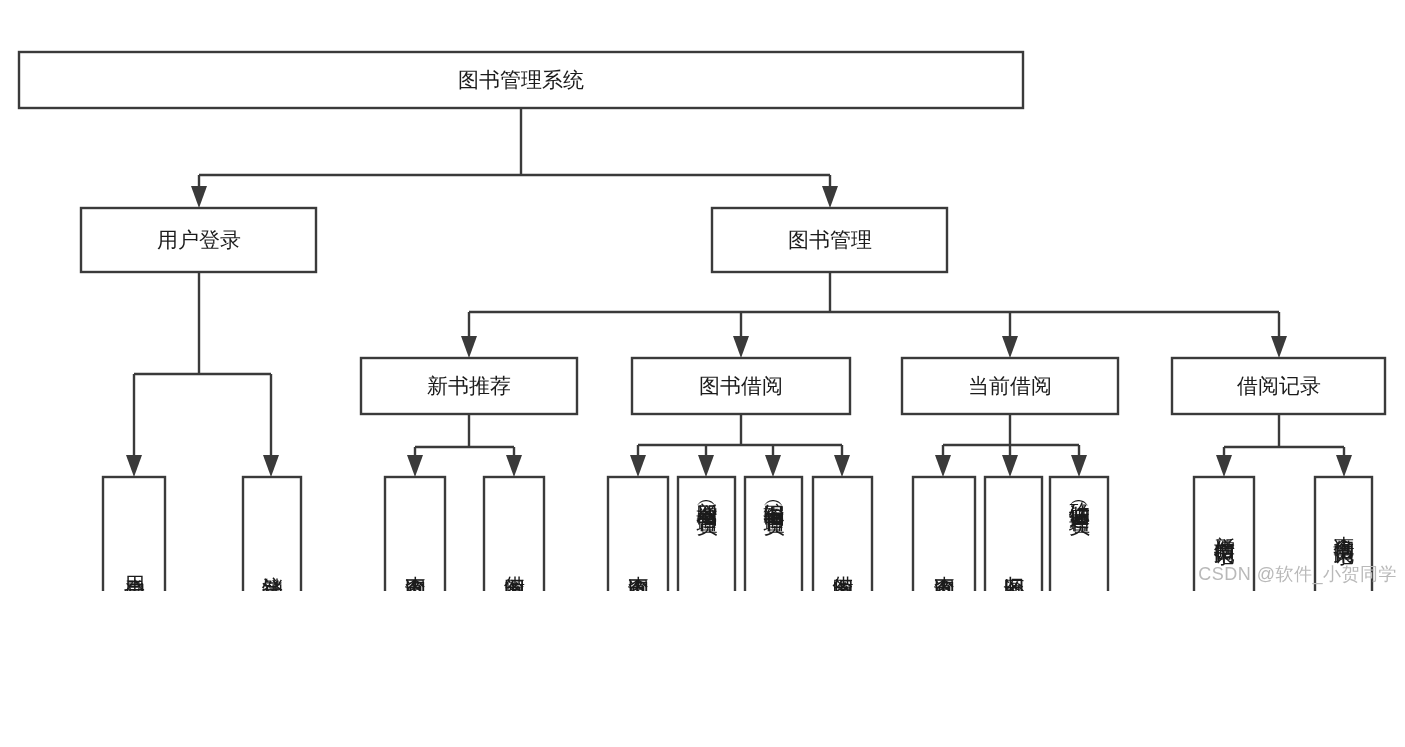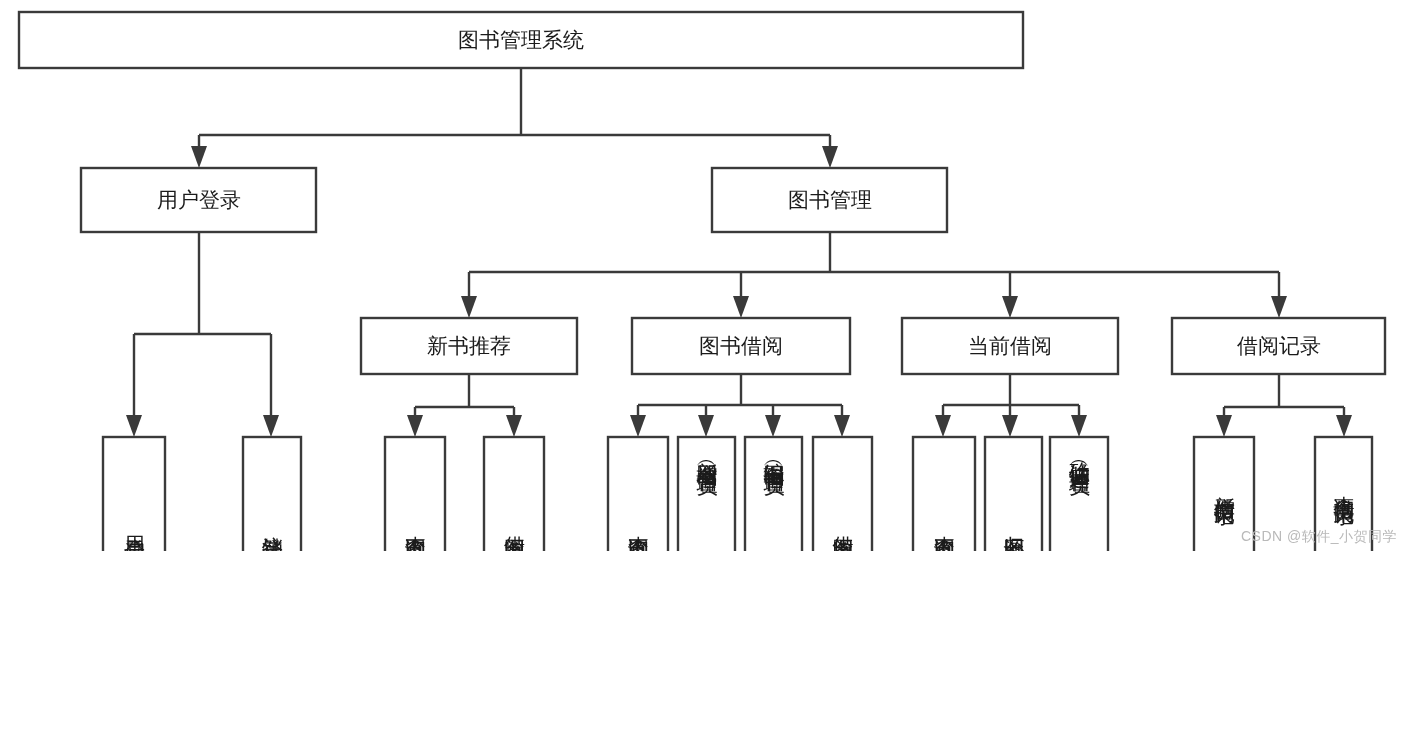--- a/index.html
+++ b/index.html
@@ -10,20 +10,21 @@
   }
   body {
     font-family: "Liberation Sans", "DejaVu Sans", sans-serif;
   }
   #stage {
     position: relative;
     width: 1405px;
     height: 551px;
     background: #ffffff;
     overflow: hidden;
+    margin-top: 40px;
   }
   #diagram-svg {
     position: absolute;
     left: 0;
     top: 0;
     width: 1405px;
     height: 747px;
   }
   .node-box {
     fill: #ffffff;
@@ -64,21 +65,21 @@
     letter-spacing: 2px;
     color: #1b1b1b;
     white-space: nowrap;
     text-align: center;
   }
   #watermark {
     position: absolute;
     right: 8px;
     bottom: 5px;
     font-family: "Liberation Sans", "DejaVu Sans", sans-serif;
-    font-size: 14px;
+    font-size: 18px;
     color: #b9b9b9;
     letter-spacing: 0.5px;
     white-space: nowrap;
     pointer-events: none;
   }
 </style>
 </head>
 <body>
 
 <div id="stage">

